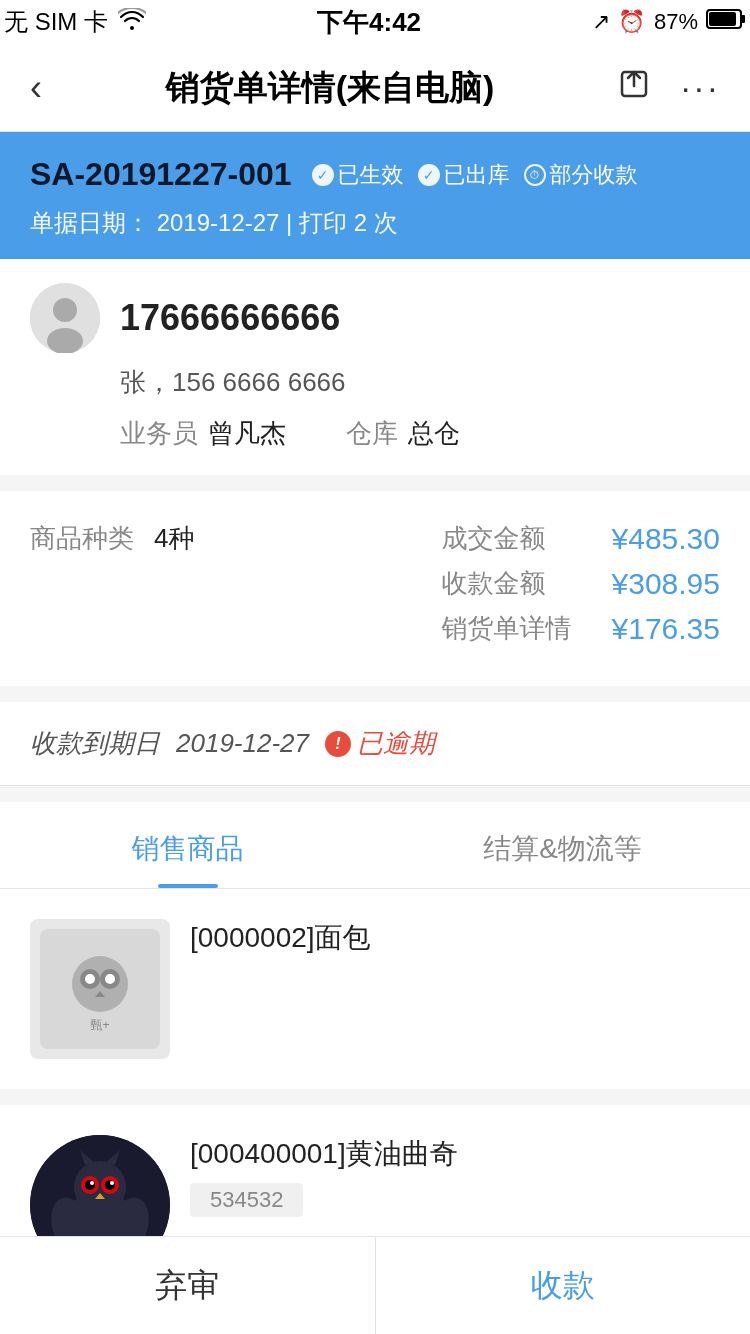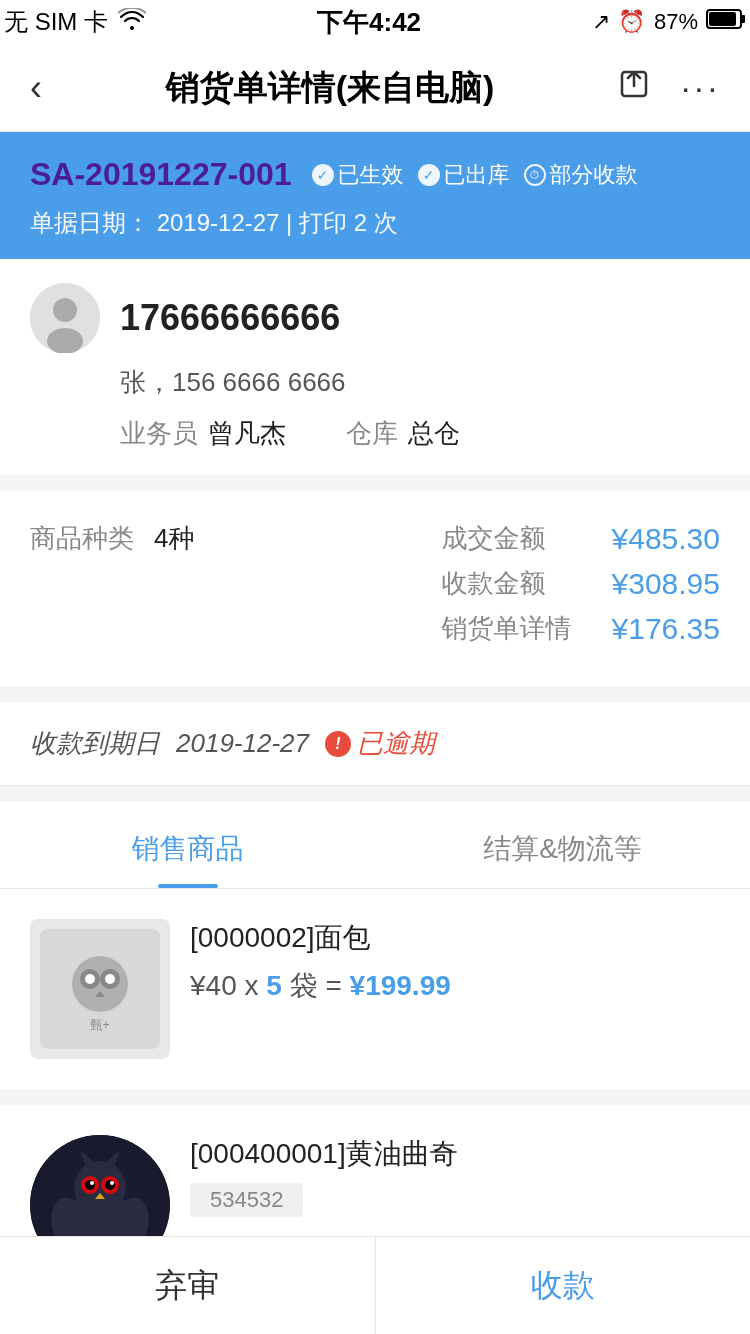--- a/index.html
+++ b/index.html
@@ -56,21 +56,21 @@
     }
     .order-id-row {
       display: flex;
       align-items: center;
       gap: 20px;
       margin-bottom: 14px;
     }
     .order-id {
       font-size: 32px;
       font-weight: 700;
-      color: #4c1d95;
+      color: #0f172a;
     }
     .status-badges {
       display: flex;
       gap: 14px;
       align-items: center;
     }
     .badge {
       display: flex;
       align-items: center;
       gap: 4px;
@@ -516,28 +516,20 @@
         <circle cx="50" cy="50" r="10" fill="#888"></circle>
         <circle cx="70" cy="50" r="10" fill="#888"></circle>
         <circle cx="50" cy="50" r="5" fill="#fff"></circle>
         <circle cx="70" cy="50" r="5" fill="#fff"></circle>
         <polygon points="60,62 55,68 65,68" fill="#888"></polygon>
         <text x="60" y="100" text-anchor="middle" font-size="12" fill="#888">甄+</text>
       </svg>
     </div>
     <div class="product-info">
       <div class="product-name">[0000002]面包</div>
-      <div class="product-price-row">
-        <span>¥40</span>
-        <span> x </span>
-        <span class="price-highlight">5</span>
-        <span>袋</span>
-        <span> = </span>
-        <span class="price-total">¥199.99</span>
-      </div>
     </div>
   </div>
 
   <div class="product-item">
     <div class="owl-image">
       <svg width="140" height="140" viewBox="0 0 140 140" fill="none">
         <circle cx="70" cy="70" r="70" fill="#1a1a2e"></circle>
 
         <ellipse cx="70" cy="85" rx="30" ry="35" fill="#2a2a40"></ellipse>
 

